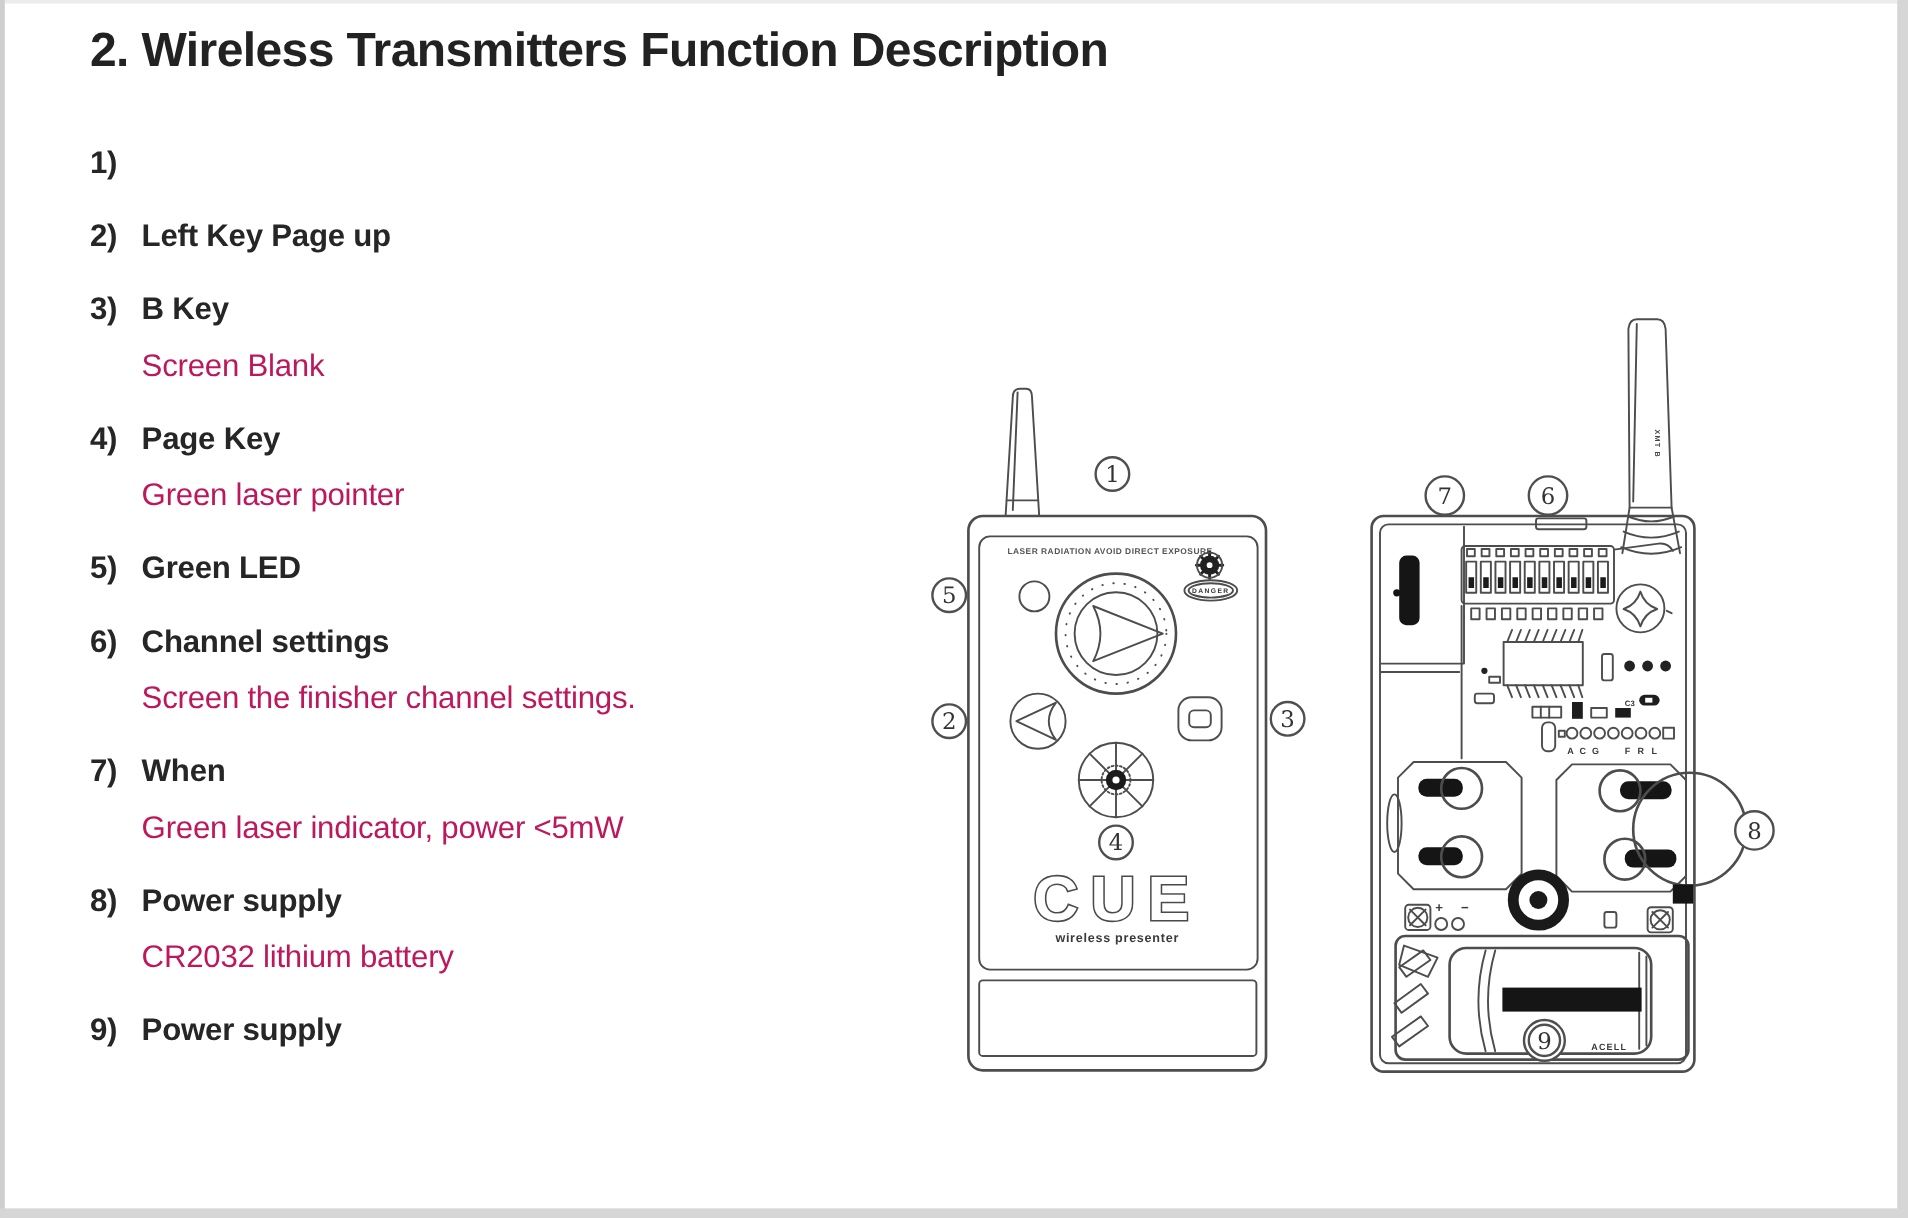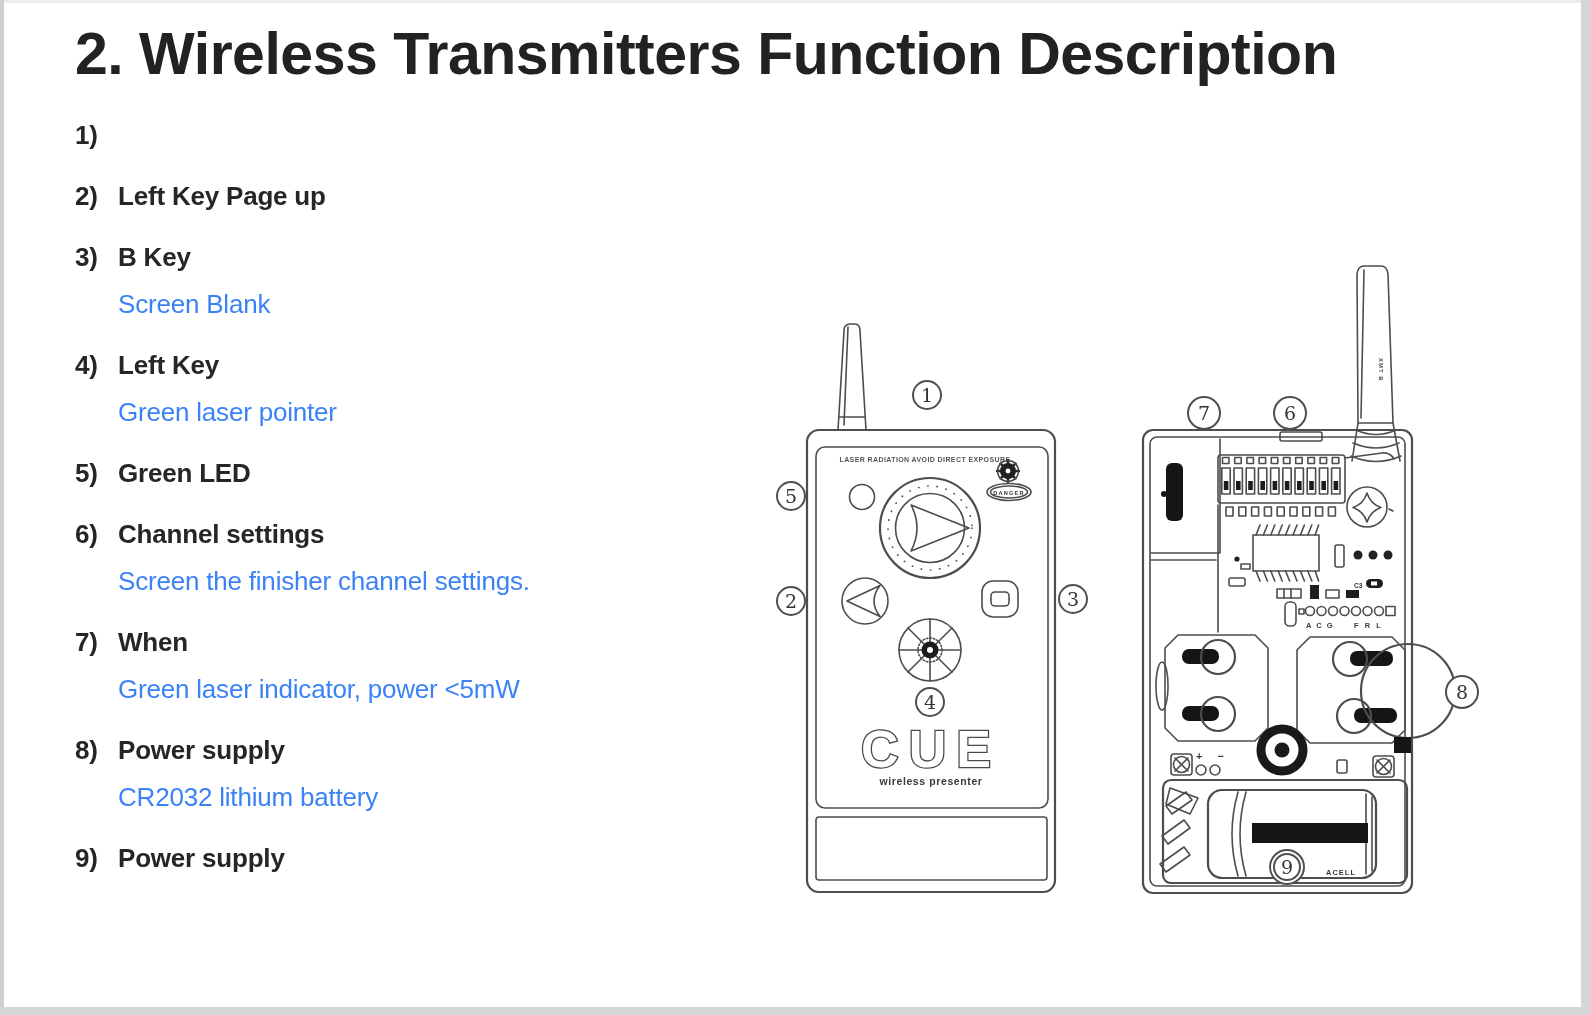--- a/index.html
+++ b/index.html
@@ -9,26 +9,26 @@
     font-family:"Liberation Sans",sans-serif;
   }
   .edge{position:absolute;background:#d6d6d6}
   #edge-left{left:0;top:0;width:4px;height:1015px;background:#cfcfcf}
   #edge-right{right:0;top:0;width:9px;height:1015px}
   #edge-bottom{left:0;bottom:0;width:1590px;height:8px}
   #edge-top{left:0;top:0;width:1590px;height:3px;background:#ececec}
 
   #page-title{
     position:absolute;left:75px;top:20px;margin:0;
-    font-size:59px;font-weight:700;letter-spacing:-0.5px;color:#222;
+    font-size:40px;font-weight:700;letter-spacing:-0.5px;color:#222;
   }
   #function-list{position:absolute;left:75px;top:118px;width:740px}
   .row{display:flex;line-height:34px;font-size:26px;letter-spacing:-0.2px}
   .row.bold{font-weight:700;margin-top:27px;color:#262626}
-  .row.sub{font-weight:400;margin-top:13px;padding-left:43px;color:#3b82f6}
+  .row.sub{font-weight:400;margin-top:13px;padding-left:43px;color:#be185d}
   .row:first-child{margin-top:0}
   .num{min-width:23px;margin-right:20px;white-space:nowrap}
 
   svg{position:absolute}
   #front-diagram{left:770px;top:315px}
   #internal-diagram{left:1130px;top:258px}
   .ln{fill:none;stroke:#4d4d4d;stroke-width:1.6;stroke-linejoin:round;stroke-linecap:round}
   .ln2{fill:none;stroke:#4d4d4d;stroke-width:2.2;stroke-linejoin:round}
   .fillk{fill:#1b1b1b;stroke:none}
   .co circle{fill:#fff;stroke:#4f4f4f;stroke-width:2}
@@ -53,21 +53,21 @@
       <span class="num">2)</span>
       <span>Left Key Page up</span>
     </div>
     <div class="row bold">
       <span class="num">3)</span>
       <span>B Key</span>
     </div>
     <div class="row sub">Screen Blank</div>
     <div class="row bold">
       <span class="num">4)</span>
-      <span>Left Key</span>
+      <span>Page Key</span>
     </div>
     <div class="row sub">Green laser pointer</div>
     <div class="row bold">
       <span class="num">5)</span>
       <span>Green LED</span>
     </div>
     <div class="row bold">
       <span class="num">6)</span>
       <span>Channel settings</span>
     </div>

